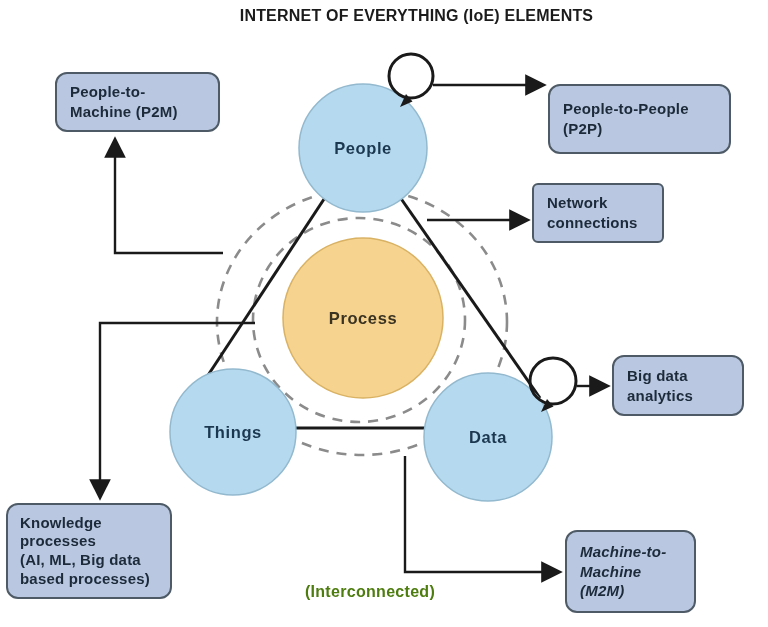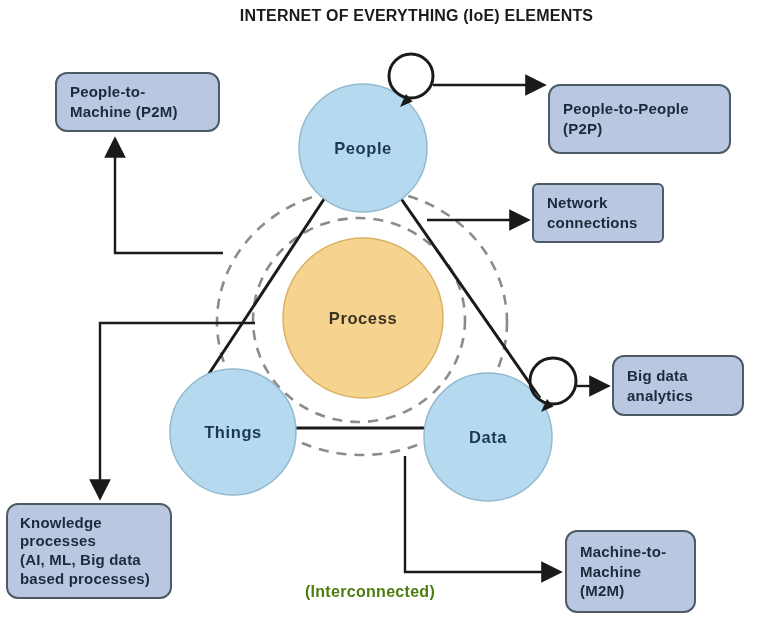--- a/index.html
+++ b/index.html
@@ -84,21 +84,21 @@
 
   <div class="label-box" style="left:548px;top:48px;width:183px;height:70px;margin-top:36px;">People-to-People
 (P2P)</div>
 
   <div class="label-box" style="left:532px;top:183px;width:132px;height:60px;border-radius:6px;">Network
 connections</div>
 
   <div class="label-box" style="left:612px;top:355px;width:132px;height:61px;">Big data
 analytics</div>
 
-  <div class="label-box" style="left:565px;top:530px;width:131px;height:83px;">Machine-to-
+  <div class="label-box" style="left:565px;top:530px;width:131px;height:83px;font-style:italic;">Machine-to-
 Machine
 (M2M)</div>
 
   <div class="label-box" style="left:6px;top:503px;width:166px;height:96px;line-height:1.25;padding-left:12px;">Knowledge
 processes
 (AI, ML, Big data
 based processes)</div>
 
   <div class="node-label" style="left:363px;top:148px;">People</div>
   <div class="node-label" style="left:233px;top:432px;">Things</div>

